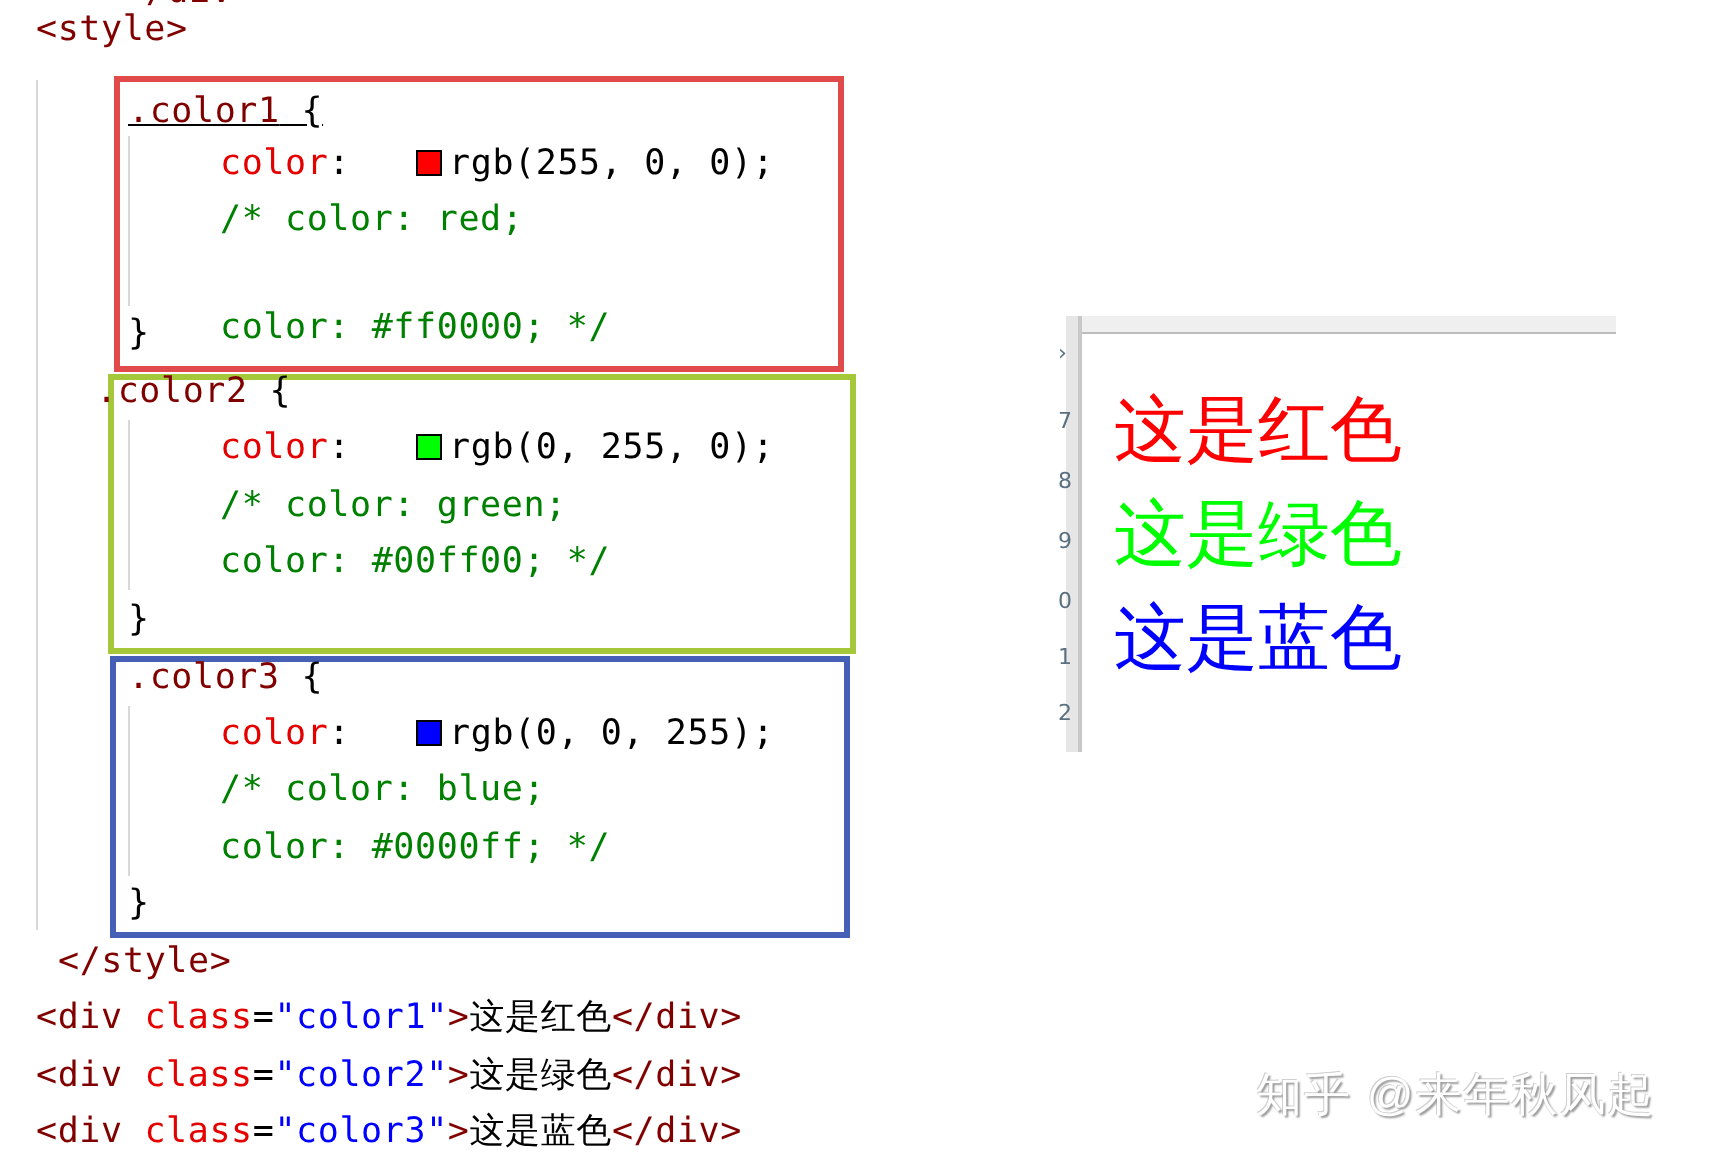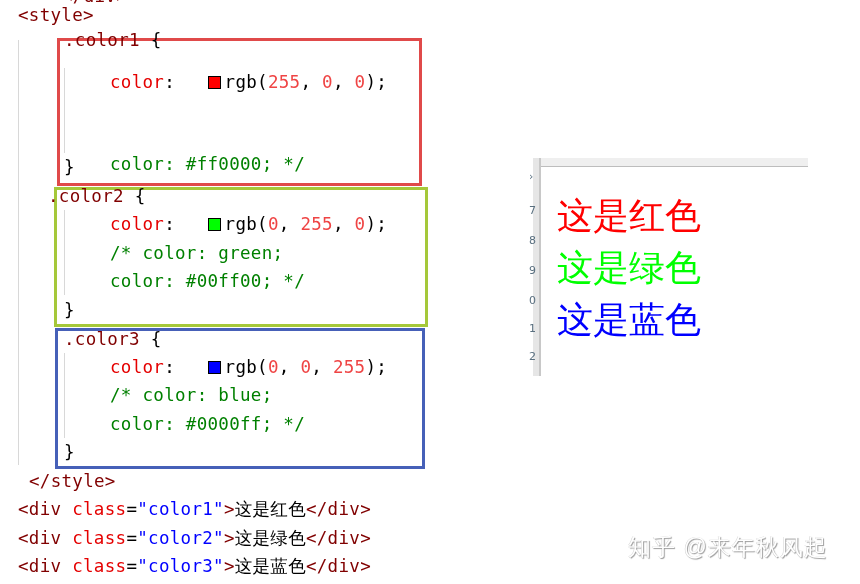--- a/index.html
+++ b/index.html
@@ -6,21 +6,21 @@
     body { width: 860px; height: 584px; position: relative; overflow: hidden; }
     .code {
       position: absolute; left: 0; top: 0; width: 520px; height: 584px;
       font-family: "DejaVu Sans Mono", "Liberation Mono", monospace;
       font-size: 17.5px; letter-spacing: 0.3px;
     }
     .line { position: absolute; white-space: pre; height: 28px; line-height: 28px; }
     .tag { color: #800000; }
     .sel { color: #800000; }
     .prop { color: #e50000; }
-    .num { color: #ef4444; }
+    .num { color: #000000; }
     .punc { color: #000000; }
     .cmt { color: #008000; }
     .attr { color: #e50000; }
     .str { color: #0000ff; }
     .txt { color: #000000; }
     .swatch {
       display: inline-block; width: 13px; height: 13px; border: 1px solid #000;
       vertical-align: -1px; margin-right: 4px; box-sizing: border-box;
     }
     .guide { position: absolute; width: 1px; background: #d8d8d8; }
@@ -61,22 +61,23 @@
 
   <div class="guide" style="left:18px; top:40px; height:425px;"></div>
   <div class="guide" style="left:64px; top:68px; height:85px;"></div>
   <div class="guide" style="left:64px; top:210px; height:85px;"></div>
   <div class="guide" style="left:64px; top:353px; height:85px;"></div>
 
   <div class="line tag" style="left:62px; top:-18px;">&lt;/div&gt;</div>
   <div class="line tag" style="left:18px; top:1px;">&lt;style&gt;</div>
 
   <div class="hl-box" style="left:57px; top:38px; width:365px; height:148px; border-color:#e04a4a;"></div>
-  <div class="line" style="left:64px; top:26px;"><span class="sel">.color1</span><span class="punc"> {</span></div>
+  <div class="line" style="left:64px; top:42px;text-decoration:underline;"><span class="sel">.color1</span><span class="punc"> {</span></div>
   <div class="line" style="left:110px; top:68px;"><span class="prop">color</span><span class="punc">:</span><span>   </span><span class="swatch" style="background:#ff0000;"></span><span class="punc">rgb(</span><span class="num">255</span><span class="punc">, </span><span class="num">0</span><span class="punc">, </span><span class="num">0</span><span class="punc">);</span></div>
+  <div class="line cmt" style="left:110px; top:96px;">/* color: red;</div>
   <div class="line cmt" style="left:110px; top:125px;margin-top:25px;">color: #ff0000; */</div>
   <div class="line punc" style="left:64px; top:153px;">}</div>
 
   <div class="hl-box" style="left:54px; top:187px; width:374px; height:140px; border-color:#a5c83a;"></div>
   <div class="line" style="left:48px; top:182px;"><span class="sel">.color2</span><span class="punc"> {</span></div>
   <div class="line" style="left:110px; top:210px;"><span class="prop">color</span><span class="punc">:</span><span>   </span><span class="swatch" style="background:#00ff00;"></span><span class="punc">rgb(</span><span class="num">0</span><span class="punc">, </span><span class="num">255</span><span class="punc">, </span><span class="num">0</span><span class="punc">);</span></div>
   <div class="line cmt" style="left:110px; top:239px;">/* color: green;</div>
   <div class="line cmt" style="left:110px; top:267px;">color: #00ff00; */</div>
   <div class="line punc" style="left:64px; top:296px;">}</div>
 

